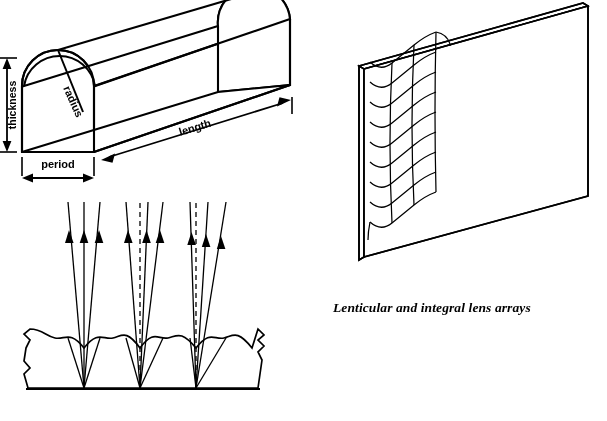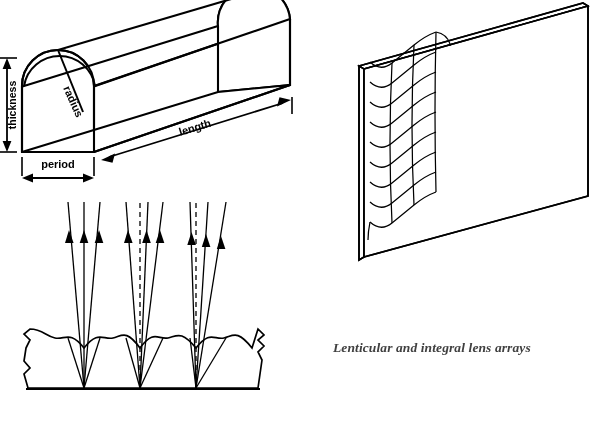--- a/index.html
+++ b/index.html
@@ -174,15 +174,15 @@
         <path d="M 84,45 Q 82,85 82,125 Q 82,165 84,205"></path>
         <path d="M 106,32 Q 105,72 105,112 Q 105,152 106,192"></path>
 
         <path d="M 106,32 Q 117,34 120,44 L 120,46"></path>
 
         <path d="M 40,222 Q 38,232 38,240"></path>
       </g>
     </svg>
   </div>
 
-  <div id="caption-lenticular" style="color: #404040; margin-top: 40px;">Lenticular and integral lens arrays</div>
+  <div id="caption-lenticular" style="color: #000000;">Lenticular and integral lens arrays</div>
 
 </div>
 
 </body></html>

